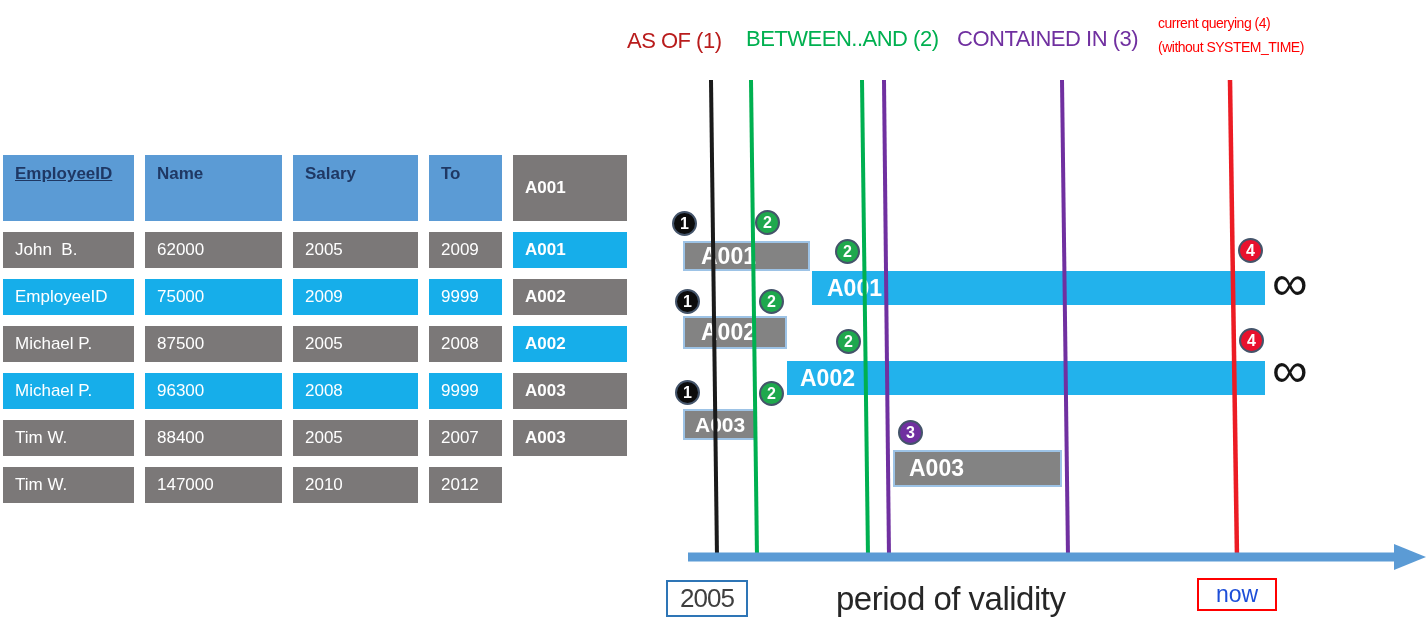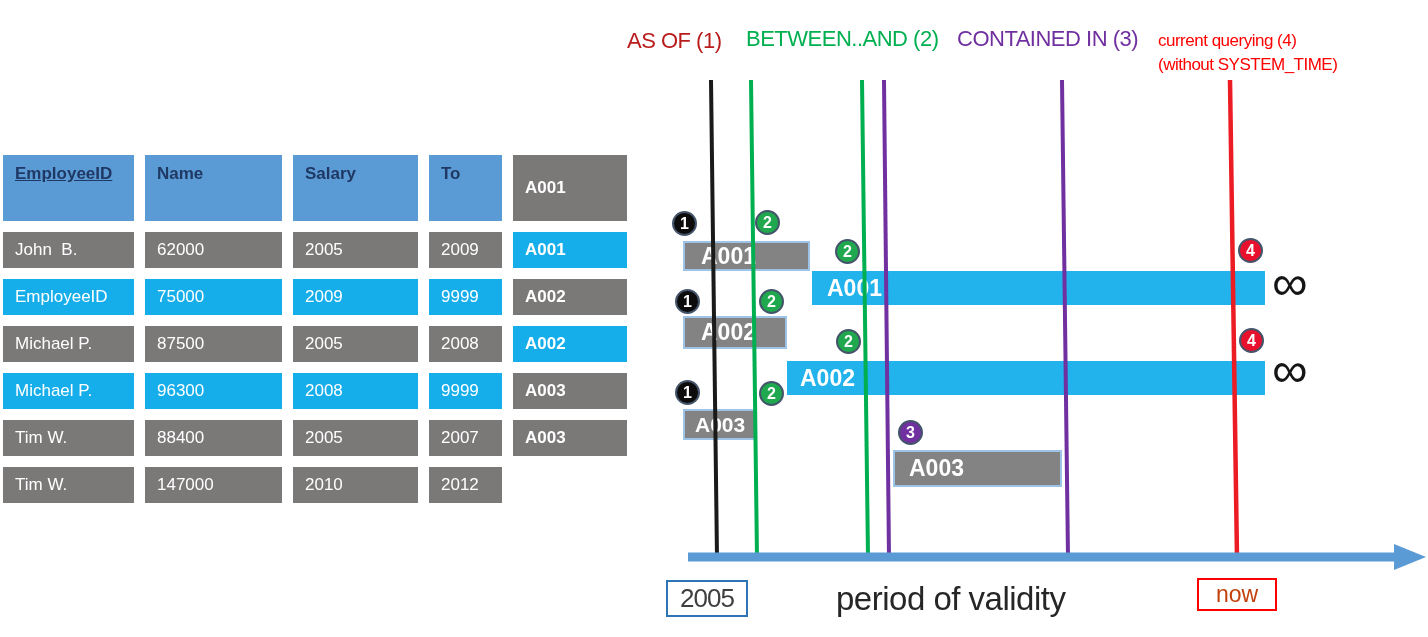--- a/index.html
+++ b/index.html
@@ -27,21 +27,21 @@
     white-space:pre;
   }
   .td.c0{font-weight:bold;}
   .trow-hl .td, .td.hl{background:#16AEEA;}
 
   
   .legend-label{position:absolute;font-size:22px;letter-spacing:-0.5px;white-space:nowrap;}
   .lbl-asof{left:627px;top:28px;color:#b91c1c;}
   .lbl-between{left:746px;top:26px;color:#00B050;}
   .lbl-contained{left:957px;top:26px;color:#7030A0;}
-  .lbl-current{left:1158px;top:11px;color:#FF0000;font-size:17px;line-height:24px;margin-top:18px;}
+  .lbl-current{left:1158px;top:11px;color:#FF0000;font-size:14px;line-height:24px;}
 
   
   .bar{
     position:absolute;box-sizing:border-box;z-index:2;
     display:flex;align-items:center;
     color:#fff;font-weight:bold;font-size:23px;
   }
   .bar.gray{background:#838383;border:2px solid #9DC3E6;}
   .bar.blue{background:#22B2EC;}
   .bar-a001-hist{left:683px;top:241px;width:127px;height:30px;padding-left:16px;}
@@ -83,21 +83,21 @@
     color:#3F3F3F;font-size:26px;letter-spacing:-1px;
   }
   .axis-title{
     position:absolute;left:836px;top:580px;z-index:6;
     color:#262626;font-size:33px;letter-spacing:-0.5px;white-space:nowrap;
   }
   .now-box{
     position:absolute;left:1197px;top:578px;width:80px;height:33px;z-index:6;
     border:2px solid #FF0000;box-sizing:border-box;
     display:flex;align-items:center;justify-content:center;
-    color:#c2410c;font-size:23px;
+    color:#1d4ed8;font-size:23px;
   }
 </style>
 </head>
 <body>
 
 <div class="canvas">
 
   <div class="emp-table">
     <div class="th u"><span>EmployeeID</span></div>
     <div class="th">Name</div>

